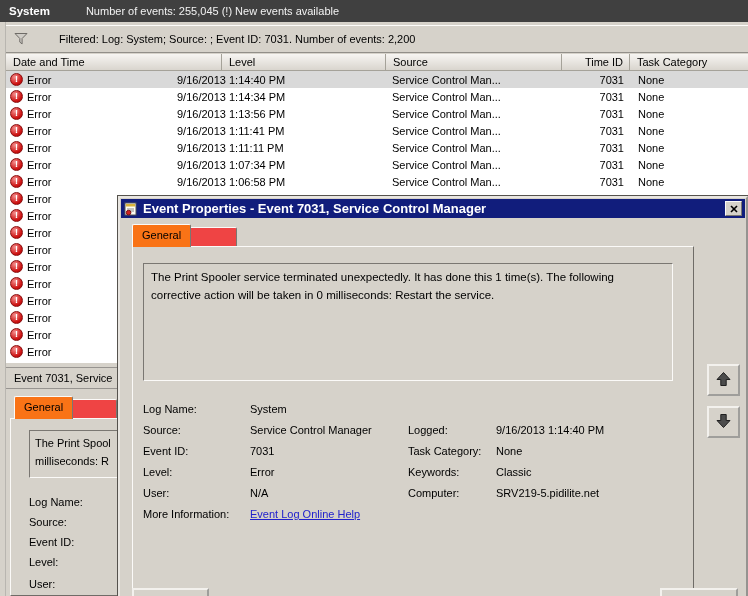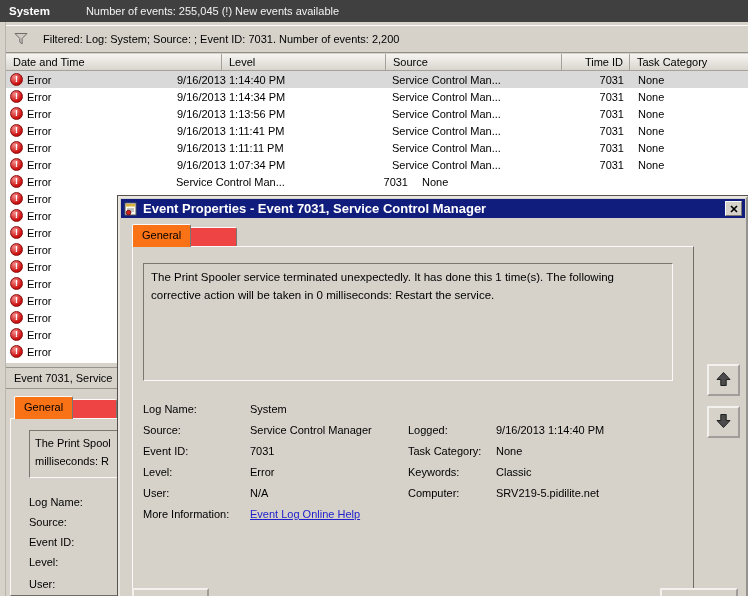--- a/index.html
+++ b/index.html
@@ -12,21 +12,21 @@
   .top-bar{left:0;top:0;width:748px;height:22px;background:#404040;color:#fff;display:flex;align-items:center}
   .log-title{font-weight:bold;margin-left:9px;font-size:11.5px}
   .log-summary{margin-left:36px;color:#f2f2f2}
 
   .left-edge{left:0;top:22px;width:6px;height:574px;background:#d6d2ca;border-right:1px solid #b9b6b0}
 
   
   .filter-bar{left:6px;top:25px;width:742px;height:28px;background:#d6d2ca;border-top:1px solid #fdfcfa;
     border-bottom:1px solid #928f89;display:flex;align-items:center}
   .funnel{margin-left:7px;width:16px;height:15px;flex:none}
-  .filter-text{margin-left:14px;white-space:nowrap}
+  .filter-text{margin-left:30px;white-space:nowrap}
 
   
   .table{left:6px;top:54px;width:742px;height:309px;background:#fff}
   .thead{display:flex;height:17px;background:linear-gradient(#f7f5f2,#d9d5ce);border-bottom:1px solid #a5a299}
   .th{border-right:1px solid #a5a299;padding:2px 0 0 7px;overflow:hidden;white-space:nowrap}
   .th.c-level{width:164px}
   .th.c-date{width:216px}
   .th.c-source{width:176px}
   .th.c-eid{width:68px;text-align:right;padding-right:6px;padding-left:0}
   .th.c-cat{flex:1;border-right:none}
@@ -179,20 +179,21 @@
           <div class="td date">9/16/2013 1:07:34 PM</div>
           <div class="td source">Service Control Man...</div>
           <div class="td eid">7031</div>
           <div class="td cat">None</div>
         </div>
         <div class="tr">
           <div class="td level">
             <span class="err-icon">!</span>
             <span>Error</span>
           </div>
+          <div class="td date">9/16/2013 1:06:58 PM</div>
           <div class="td source">Service Control Man...</div>
           <div class="td eid">7031</div>
           <div class="td cat">None</div>
         </div>
         <div class="tr">
           <div class="td level">
             <span class="err-icon">!</span>
             <span>Error</span>
           </div>
           <div class="td date"></div>

